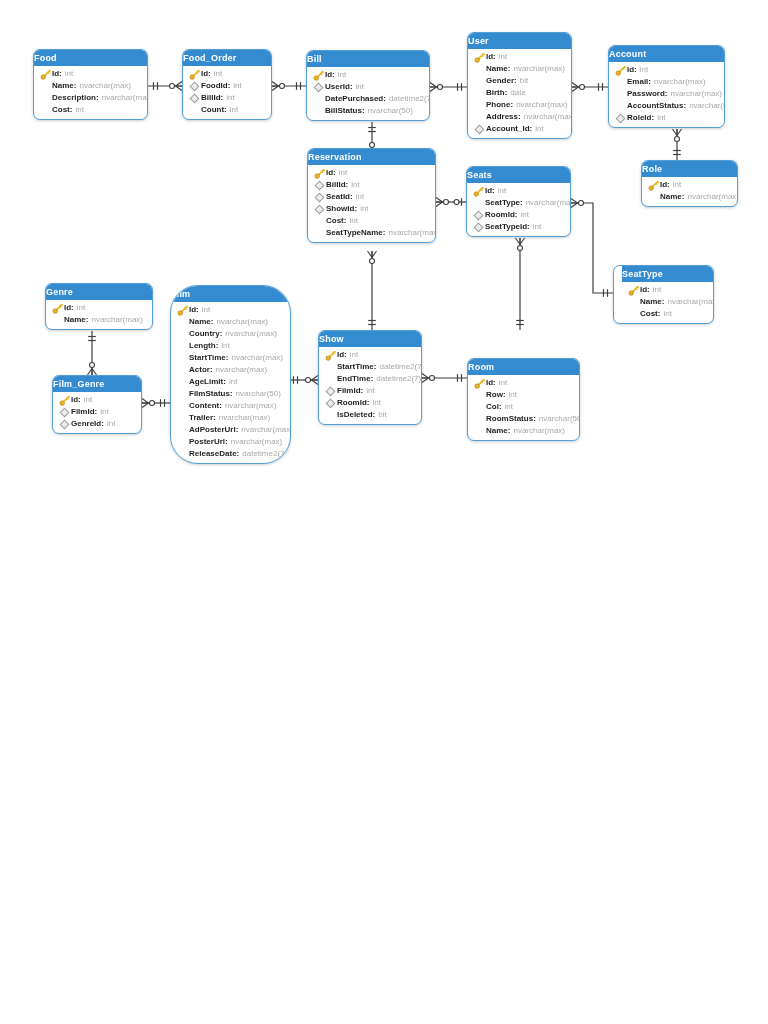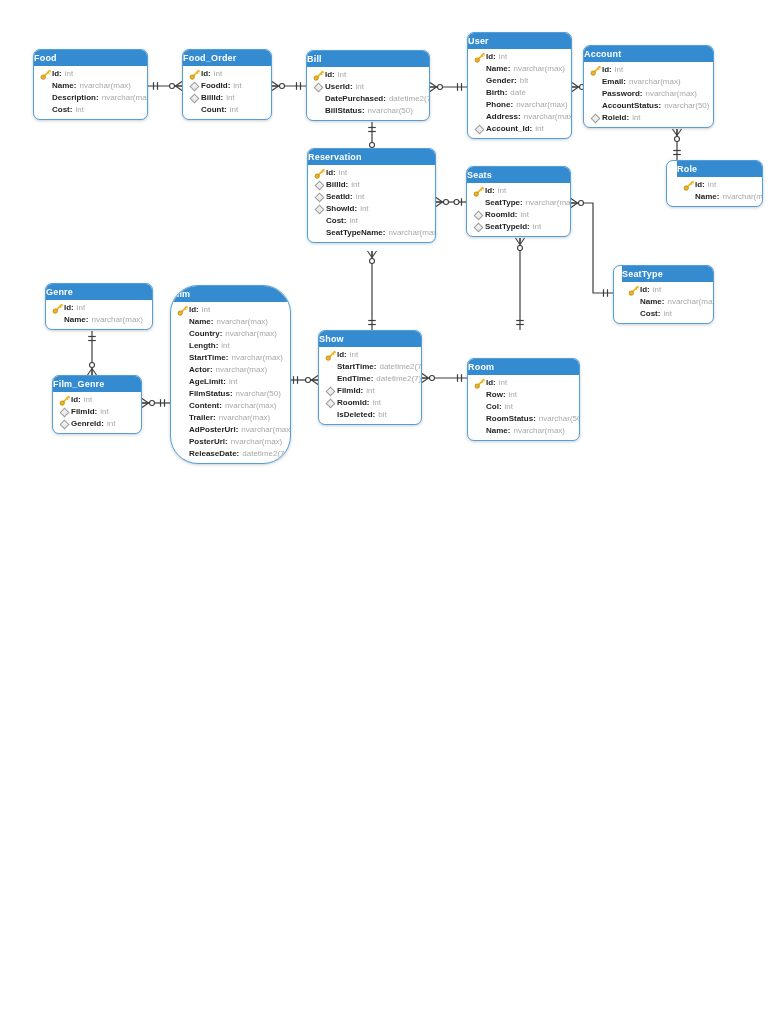--- a/index.html
+++ b/index.html
@@ -327,21 +327,21 @@
           <div class="frow">
             <span class="icon-slot">
               <span class="diamond" style="background: linear-gradient(135deg, rgb(246, 246, 246), rgb(228, 228, 228));"></span>
             </span>
             <span class="fname">Account_Id</span>
             <span class="colon">:</span>
             <span class="ftype">int</span>
           </div>
         </div>
       </div>
-      <div class="table" style="left: 583px; top: 45px; width: 131px;">
+      <div class="table" style="left: 608px; top: 45px; width: 117px;">
         <div class="table-header">Account</div>
         <div class="table-body">
           <div class="frow">
             <span class="icon-slot">
               <svg viewBox="0 0 14 14" width="11" height="11">
                 <path d="M6.3 8.1 L12.4 2" stroke="#EDB51F" stroke-width="2.2" fill="none" stroke-linecap="round"></path>
                 <path d="M9.9 4.1 L11.3 5.5 M11.7 2.3 L13.1 3.7" stroke="#EDB51F" stroke-width="1.5" fill="none" stroke-linecap="round"></path>
                 <circle cx="4.1" cy="10.3" r="2.8" fill="#EDB51F" stroke="#B8860B" stroke-width="1"></circle>
               </svg>
             </span>
@@ -370,21 +370,21 @@
           <div class="frow">
             <span class="icon-slot">
               <span class="diamond" style="background: linear-gradient(135deg, rgb(246, 246, 246), rgb(228, 228, 228));"></span>
             </span>
             <span class="fname">RoleId</span>
             <span class="colon">:</span>
             <span class="ftype">int</span>
           </div>
         </div>
       </div>
-      <div class="table" style="left: 666px; top: 160px; width: 97px; padding-left: 10px;">
+      <div class="table" style="left: 641px; top: 160px; width: 97px;">
         <div class="table-header">Role</div>
         <div class="table-body">
           <div class="frow">
             <span class="icon-slot">
               <svg viewBox="0 0 14 14" width="11" height="11">
                 <path d="M6.3 8.1 L12.4 2" stroke="#EDB51F" stroke-width="2.2" fill="none" stroke-linecap="round"></path>
                 <path d="M9.9 4.1 L11.3 5.5 M11.7 2.3 L13.1 3.7" stroke="#EDB51F" stroke-width="1.5" fill="none" stroke-linecap="round"></path>
                 <circle cx="4.1" cy="10.3" r="2.8" fill="#EDB51F" stroke="#B8860B" stroke-width="1"></circle>
               </svg>
             </span>

